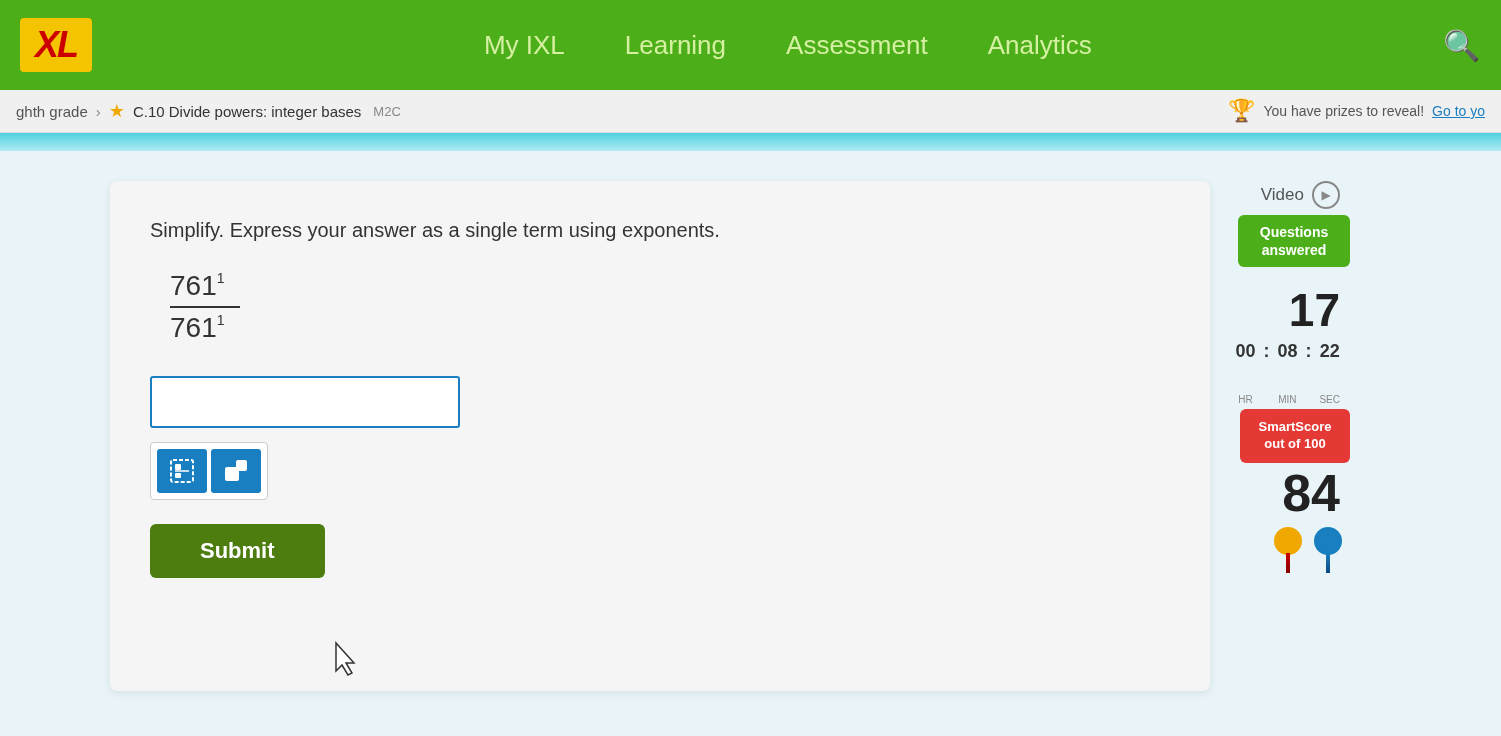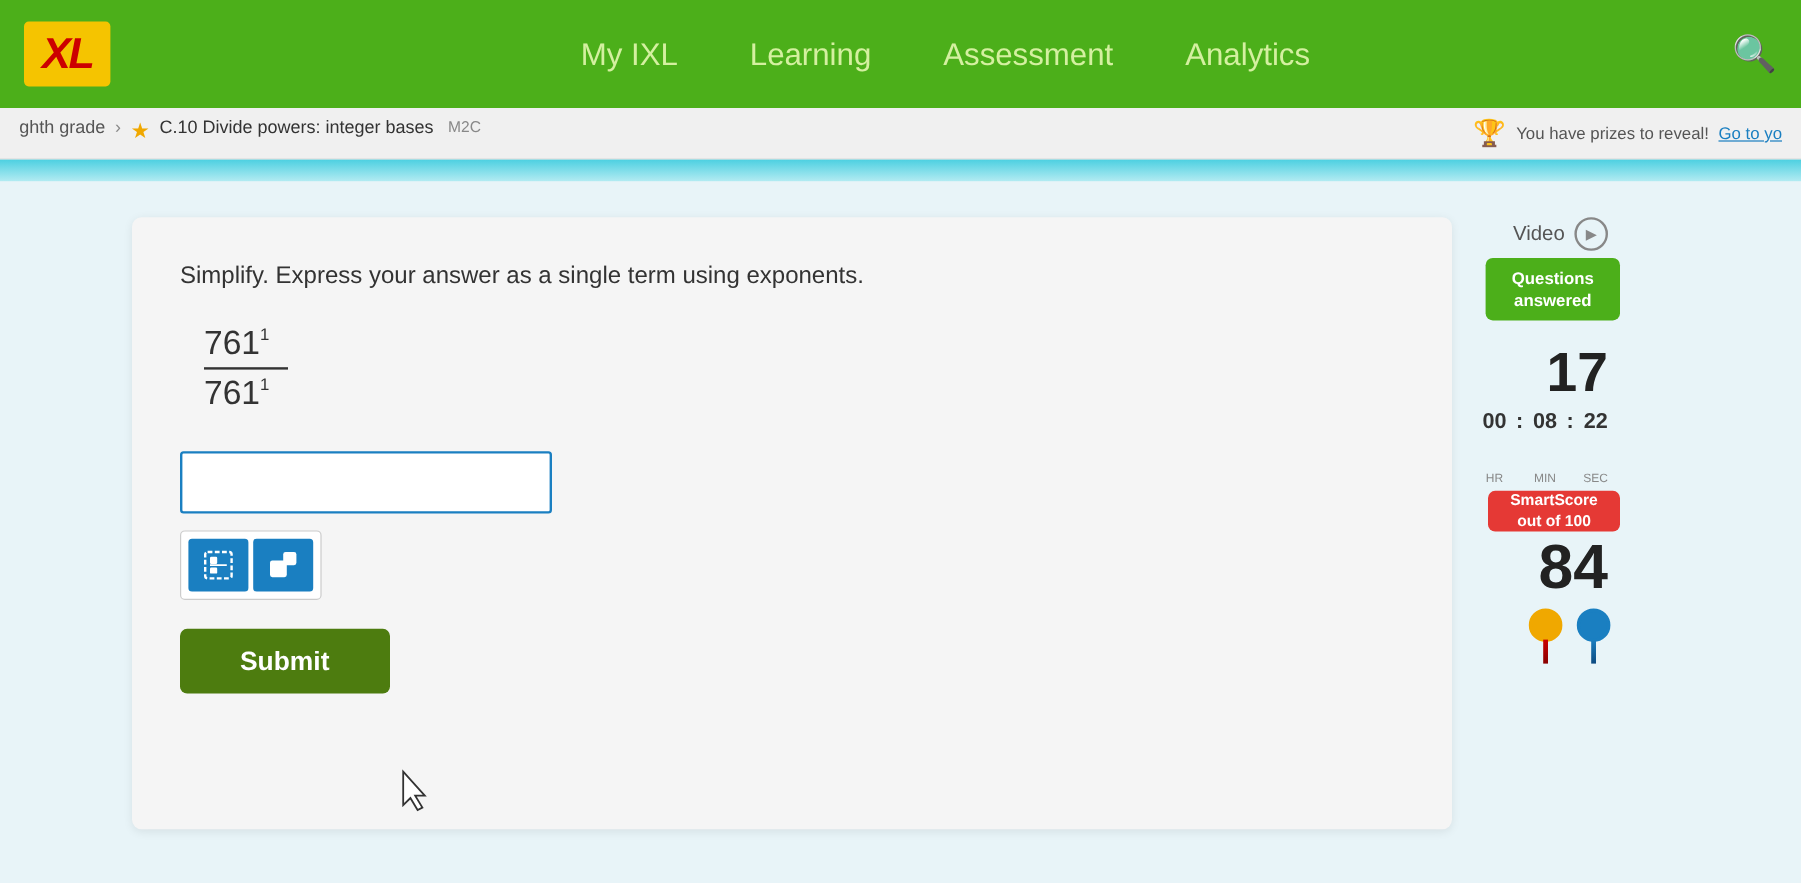--- a/index.html
+++ b/index.html
@@ -49,20 +49,21 @@
       font-size: 30px;
       cursor: pointer;
       margin-left: auto;
     }
 
     
     #breadcrumb-bar {
       background: #f0f0f0;
       padding: 8px 16px;
       display: flex;
+      align-items: center;
       gap: 8px;
       font-size: 15px;
       color: #555;
       border-bottom: 1px solid #ddd;
     }
     #breadcrumb-bar .chevron { color: #888; }
     #breadcrumb-star { color: #f0a800; font-size: 18px; }
     #breadcrumb-lesson { color: #333; font-weight: 500; }
     #breadcrumb-code { color: #888; font-size: 13px; margin-left: 4px; }
     #prize-section {
@@ -289,21 +290,21 @@
       color: #333;
       font-weight: 700;
       padding-top: 0;
     }
 
     
     #smart-score-box {
       background: #e53935;
       color: white;
       border-radius: 6px;
-      padding: 0 12px;
+      padding: 10px 12px;
       text-align: center;
       font-size: 13px;
       font-weight: 600;
       width: 110px;
       margin-bottom: 4px;
       align-self: flex-end;
       line-height: 1.3;
     }
     #ss-number {
       font-size: 52px;

